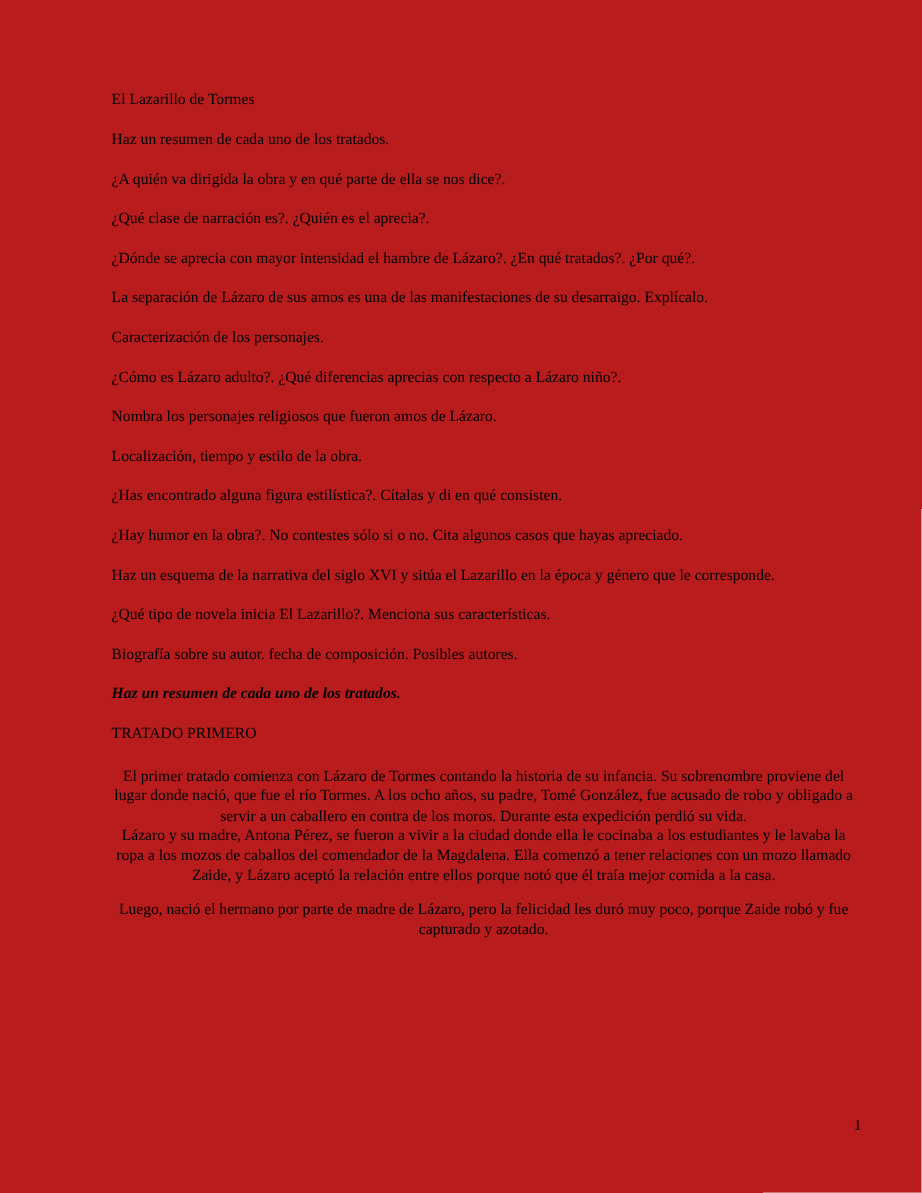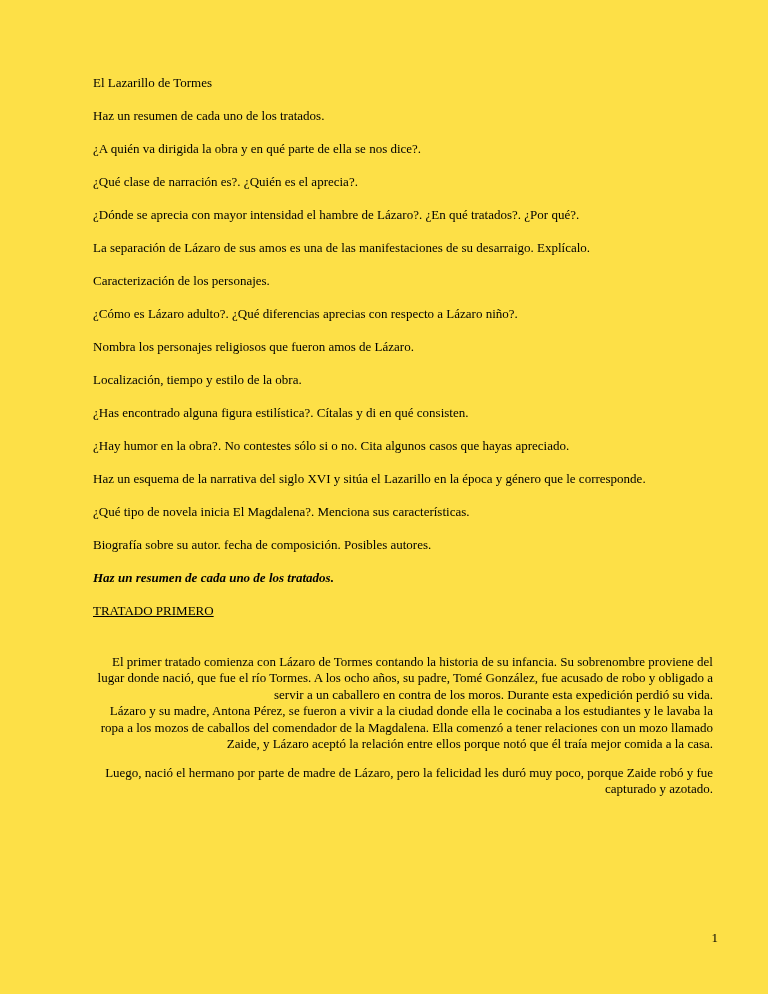--- a/index.html
+++ b/index.html
@@ -13,49 +13,48 @@
     font-family: "Liberation Serif", "DejaVu Serif", serif;
     color: #000000;
     -webkit-font-smoothing: antialiased;
   }
   .page {
     position: relative;
     width: 768px;
     height: 994px;
     box-sizing: border-box;
     padding: 75px 55px 0 93px;
-    background: #fde047;
+    background: #b91c1c;
     overflow: hidden;
   }
   .q {
     margin: 0 0 16.5px 0;
     font-size: 13px;
     line-height: 16.5px;
     white-space: nowrap;
   }
   .emphasis-heading {
     margin: 0 0 16.5px 0;
     font-size: 13px;
     line-height: 16.5px;
     font-weight: bold;
     font-style: italic;
     white-space: nowrap;
   }
   .chapter-heading {
-    margin: 0 0 34px 0;
+    margin: 0 0 19px 0;
     font-size: 13px;
     line-height: 16.5px;
     white-space: nowrap;
-    text-decoration: underline;
   }
   .body-para {
     margin: 0;
     font-size: 13px;
     line-height: 16.5px;
-    text-align: right;
+    text-align: center;
   }
   .body-para.gap-before {
     margin-top: 12px;
   }
   .page-number {
     position: absolute;
     top: 930px;
     right: 50px;
     font-size: 13px;
     line-height: 16px;
@@ -72,21 +71,21 @@
   <p class="q">¿Qué clase de narración es?. ¿Quién es el aprecia?.</p>
   <p class="q">¿Dónde se aprecia con mayor intensidad el hambre de Lázaro?. ¿En qué tratados?. ¿Por qué?.</p>
   <p class="q">La separación de Lázaro de sus amos es una de las manifestaciones de su desarraigo. Explícalo.</p>
   <p class="q">Caracterización de los personajes.</p>
   <p class="q">¿Cómo es Lázaro adulto?. ¿Qué diferencias aprecias con respecto a Lázaro niño?.</p>
   <p class="q">Nombra los personajes religiosos que fueron amos de Lázaro.</p>
   <p class="q">Localización, tiempo y estilo de la obra.</p>
   <p class="q">¿Has encontrado alguna figura estilística?. Cítalas y di en qué consisten.</p>
   <p class="q">¿Hay humor en la obra?. No contestes sólo si o no. Cita algunos casos que hayas apreciado.</p>
   <p class="q">Haz un esquema de la narrativa del siglo XVI y sitúa el Lazarillo en la época y género que le corresponde.</p>
-  <p class="q">¿Qué tipo de novela inicia El Magdalena?. Menciona sus características.</p>
+  <p class="q">¿Qué tipo de novela inicia El Lazarillo?. Menciona sus características.</p>
   <p class="q">Biografía sobre su autor. fecha de composición. Posibles autores.</p>
 
   <p class="emphasis-heading">Haz un resumen de cada uno de los tratados.</p>
 
   <p class="chapter-heading">TRATADO PRIMERO</p>
 
   <p class="body-para">El primer tratado comienza con Lázaro de Tormes contando la historia de su infancia. Su sobrenombre proviene del lugar donde nació, que fue el río Tormes. A los ocho años, su padre, Tomé González, fue acusado de robo y obligado a servir a un caballero en contra de los moros. Durante esta expedición perdió su vida.</p>
   <p class="body-para">Lázaro y su madre, Antona Pérez, se fueron a vivir a la ciudad donde ella le cocinaba a los estudiantes y le lavaba la ropa a los mozos de caballos del comendador de la Magdalena. Ella comenzó a tener relaciones con un mozo llamado Zaide, y Lázaro aceptó la relación entre ellos porque notó que él traía mejor comida a la casa.</p>
   <p class="body-para gap-before">Luego, nació el hermano por parte de madre de Lázaro, pero la felicidad les duró muy poco, porque Zaide robó y fue capturado y azotado.</p>
 

